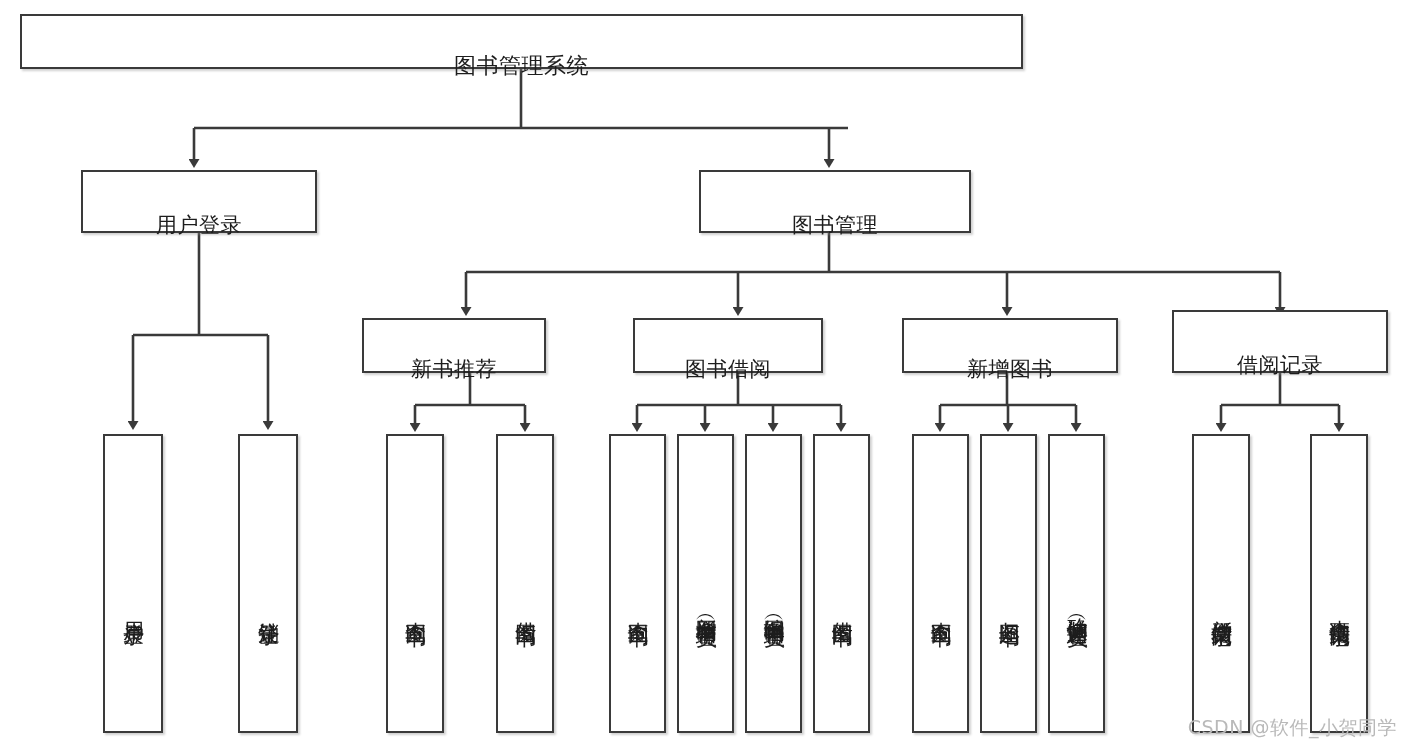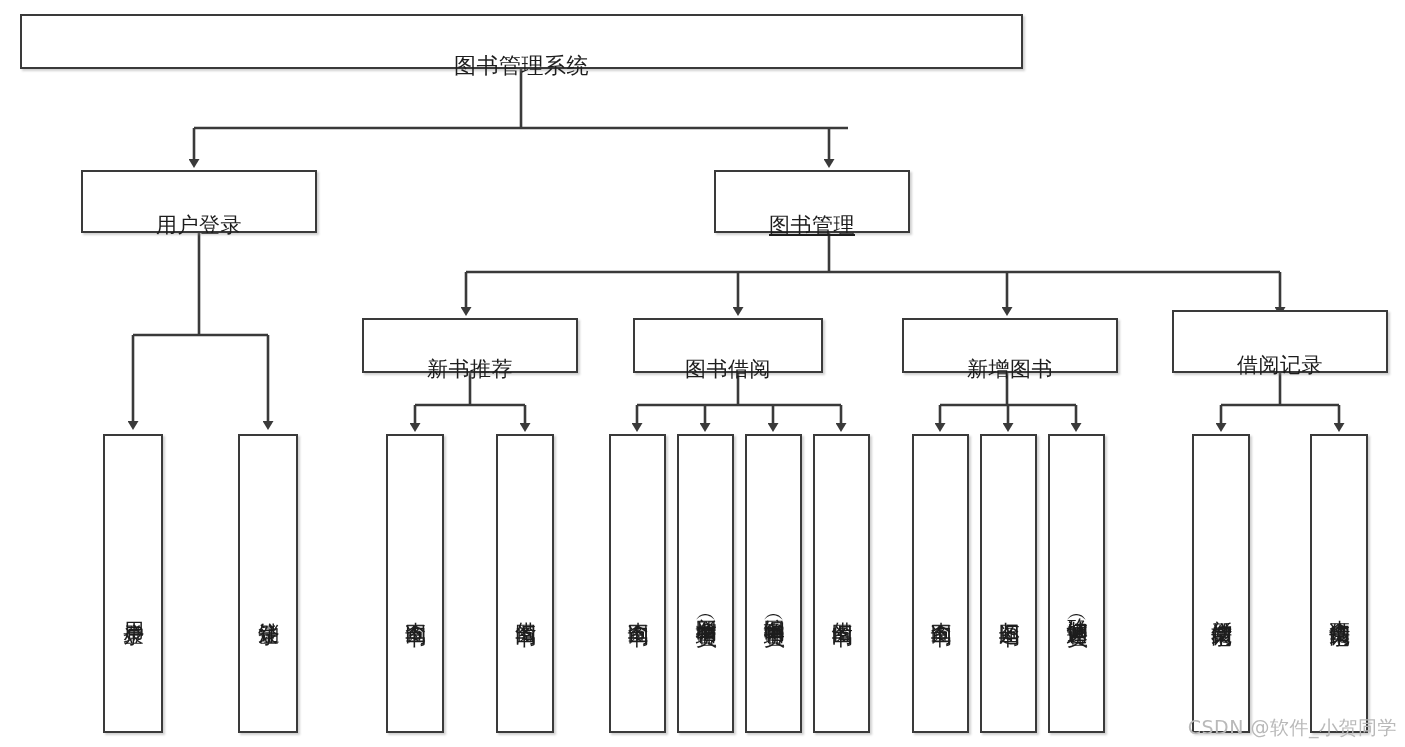--- a/index.html
+++ b/index.html
@@ -132,25 +132,25 @@
   </svg>
 
   <div class="node horiz root" style="left:20px; top:14px; width:1003px; height:55px;">
     <span class="label">图书管理系统</span>
   </div>
 
   <div class="node horiz" style="left:81px; top:170px; width:236px; height:63px;">
     <span class="label">用户登录</span>
   </div>
 
-  <div class="node horiz" style="left:714px; top:170px; width:196px; height:63px;text-decoration:underline;">
+  <div class="node horiz" style="left:699px; top:170px; width:272px; height:63px;">
     <span class="label">图书管理</span>
   </div>
 
-  <div class="node horiz" style="left:362px; top:318px; width:216px; height:55px;">
+  <div class="node horiz" style="left:362px; top:318px; width:184px; height:55px;">
     <span class="label">新书推荐</span>
   </div>
 
   <div class="node horiz" style="left:633px; top:318px; width:190px; height:55px;">
     <span class="label">图书借阅</span>
   </div>
 
   <div class="node horiz" style="left:902px; top:318px; width:216px; height:55px;">
     <span class="label">新增图书</span>
   </div>

